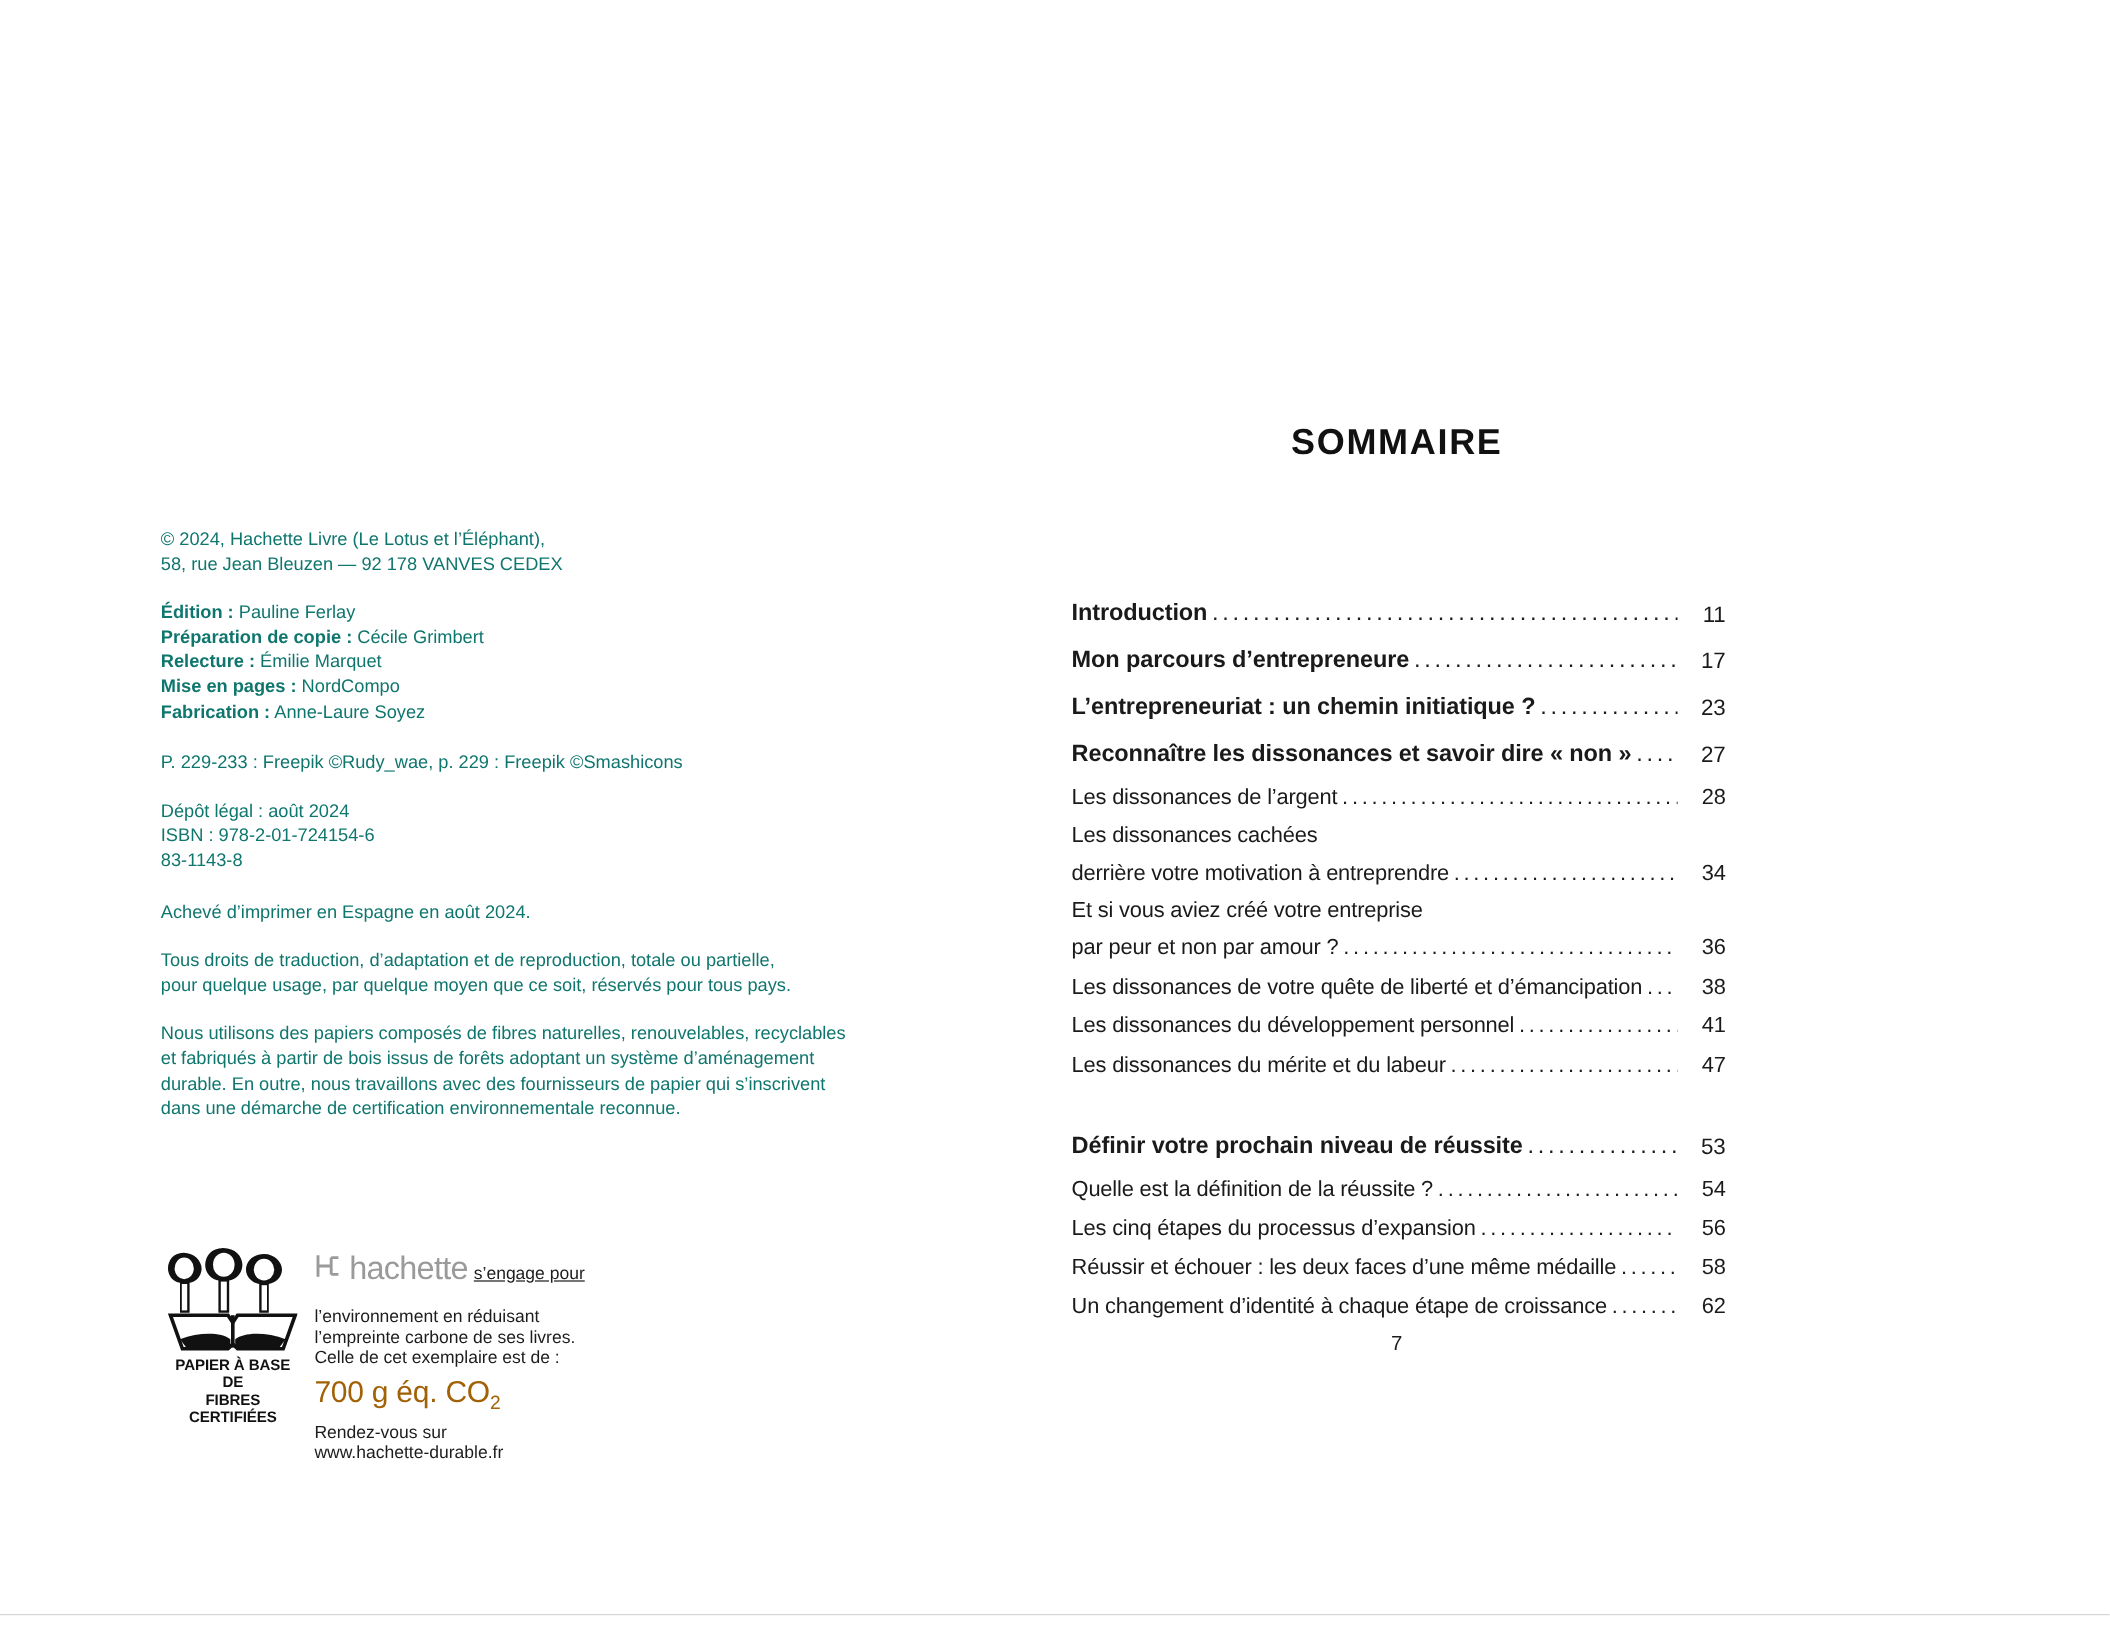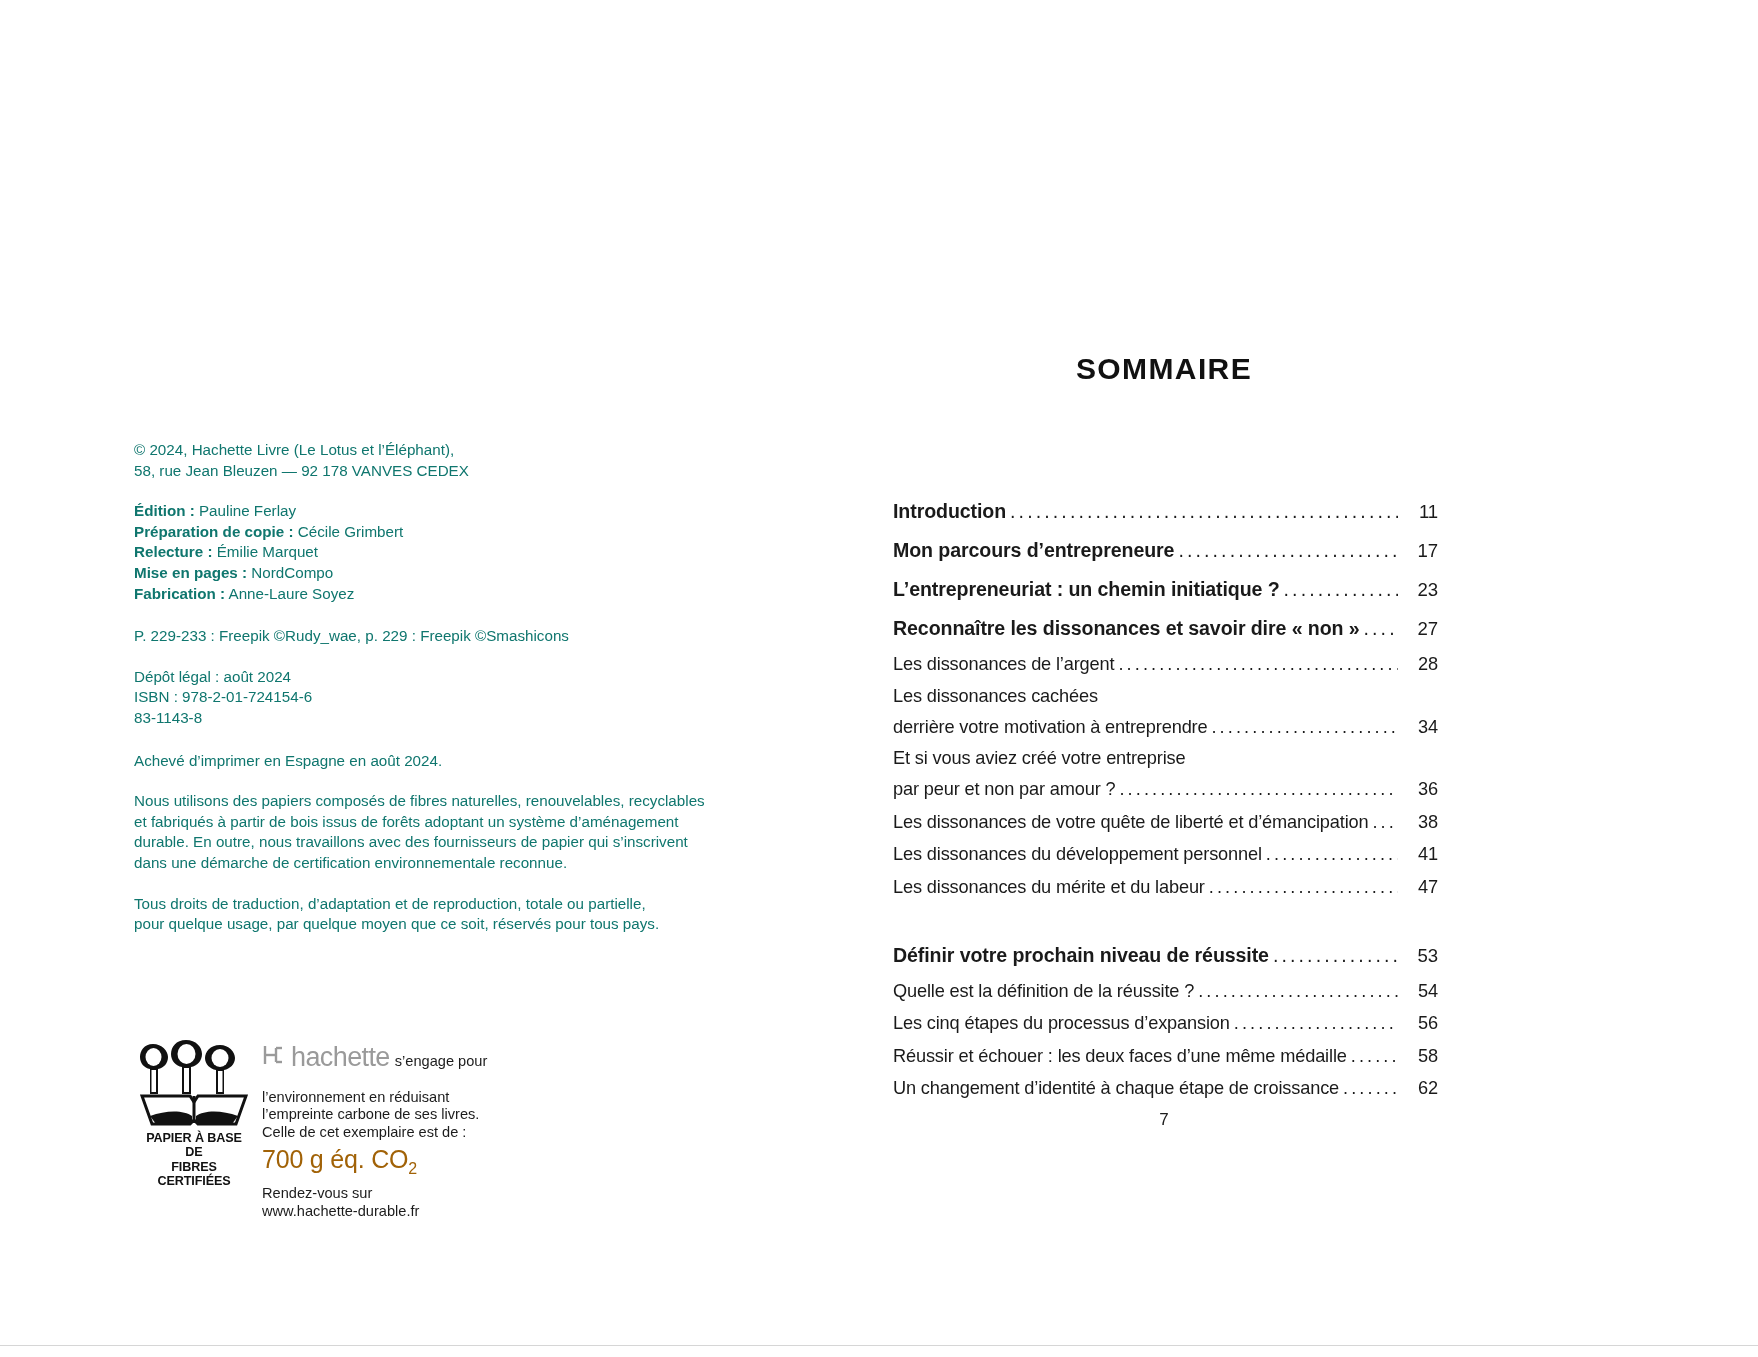--- a/index.html
+++ b/index.html
@@ -112,21 +112,21 @@
     gap: 5px;
     margin-bottom: 18px;
   }
   #hachette-word {
     font-size: 27px;
     color: #9a9a9a;
     letter-spacing: -.6px;
     line-height: 27px;
   }
   #hachette-mark { margin-right: 2px; }
-  #eco-text .engage { font-size: 14.6px; color: #1c1c1c; }
+  #eco-text .engage { font-size: 14.6px; color: #1c1c1c; text-decoration: underline; }
   #co2-value {
     font-size: 25px;
     line-height: 30px;
     margin: 3px 0 1px;
     color: #a16207;
     letter-spacing: -.2px;
   }
   #co2-value sub { font-size: 16px; }
   #eco-text .small { font-size: 14.6px; line-height: 17.4px; }
 
@@ -252,29 +252,29 @@
         <div class="line">Dépôt légal : août 2024</div>
         <div class="line">ISBN : 978-2-01-724154-6</div>
         <div class="line">83-1143-8</div>
       </div>
 
       <div class="blk">
         <div class="line">Achevé d’imprimer en Espagne en août 2024.</div>
       </div>
 
       <div class="blk">
+        <div class="line">Tous droits de traduction, d’adaptation et de reproduction, totale ou partielle,</div>
+        <div class="line">pour quelque usage, par quelque moyen que ce soit, réservés pour tous pays.</div>
+      </div>
+
+      <div class="blk">
         <div class="line">Nous utilisons des papiers composés de fibres naturelles, renouvelables, recyclables</div>
         <div class="line">et fabriqués à partir de bois issus de forêts adoptant un système d’aménagement</div>
         <div class="line">durable. En outre, nous travaillons avec des fournisseurs de papier qui s’inscrivent</div>
         <div class="line">dans une démarche de certification environnementale reconnue.</div>
-      </div>
-
-      <div class="blk">
-        <div class="line">Tous droits de traduction, d’adaptation et de reproduction, totale ou partielle,</div>
-        <div class="line">pour quelque usage, par quelque moyen que ce soit, réservés pour tous pays.</div>
       </div>
 
     </div>
 
     <div id="eco-block">
 
       <div id="cert-mark">
         <svg width="108" height="92" viewBox="0 0 108 92">
 
           <g fill="#111111">

